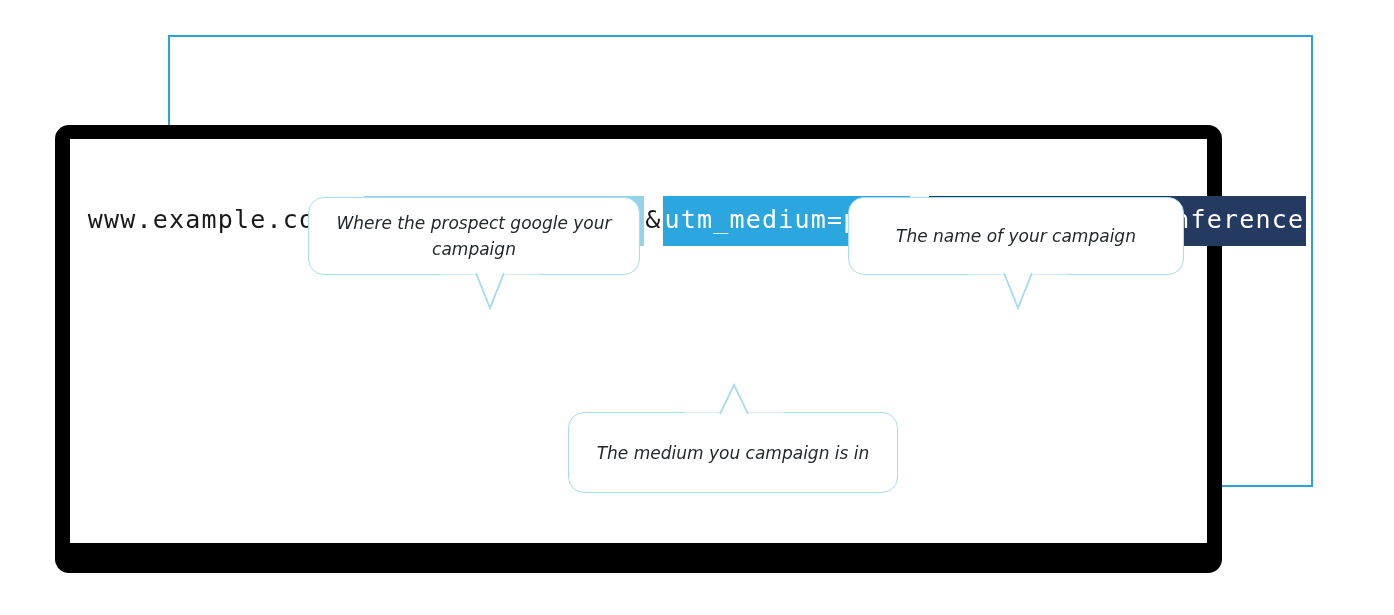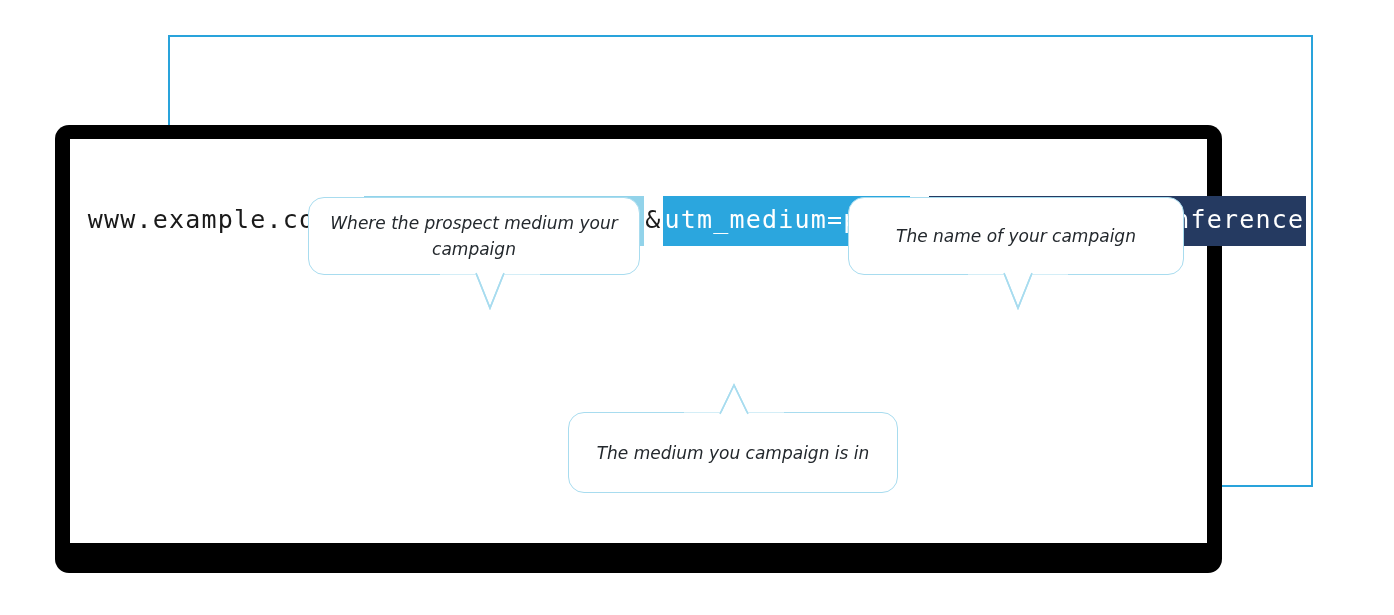--- a/index.html
+++ b/index.html
@@ -102,21 +102,21 @@
 
 <div id="blue-frame"></div>
 
 <div id="device-frame">
   <div id="device-screen"></div>
 </div>
 
 <div id="url-line"><span class="seg-plain">www.example.com/?</span><span class="seg-hl" id="hl-source" style="background-color: rgb(146, 211, 234);">utm_source=google</span><span class="seg-amp">&amp;</span><span class="seg-hl" id="hl-medium" style="background-color: rgb(43, 166, 222);">utm_medium=post</span><span class="seg-amp">&amp;</span><span class="seg-hl" id="hl-campaign" style="background-color: rgb(37, 58, 97);">utm_campaign=conference</span></div>
 
 <div class="callout" id="callout-source">
-  <span>Where the prospect medium your campaign</span>
+  <span>Where the prospect google your campaign</span>
 </div>
 <svg class="tail" id="tail-source" viewBox="0 0 100 42">
   <path d="M 0 1 L 36 1 L 50 36 L 64 1 L 100 1" fill="#ffffff" stroke="#a8dcef" stroke-width="1.6"></path>
   <path d="M 0 1 L 100 1" stroke="#ffffff" stroke-width="3"></path>
   <path d="M 36 1 L 50 36 L 64 1" fill="none" stroke="#a8dcef" stroke-width="1.6"></path>
 </svg>
 
 <div class="callout" id="callout-campaign">
   <span>The name of your campaign</span>
 </div>

